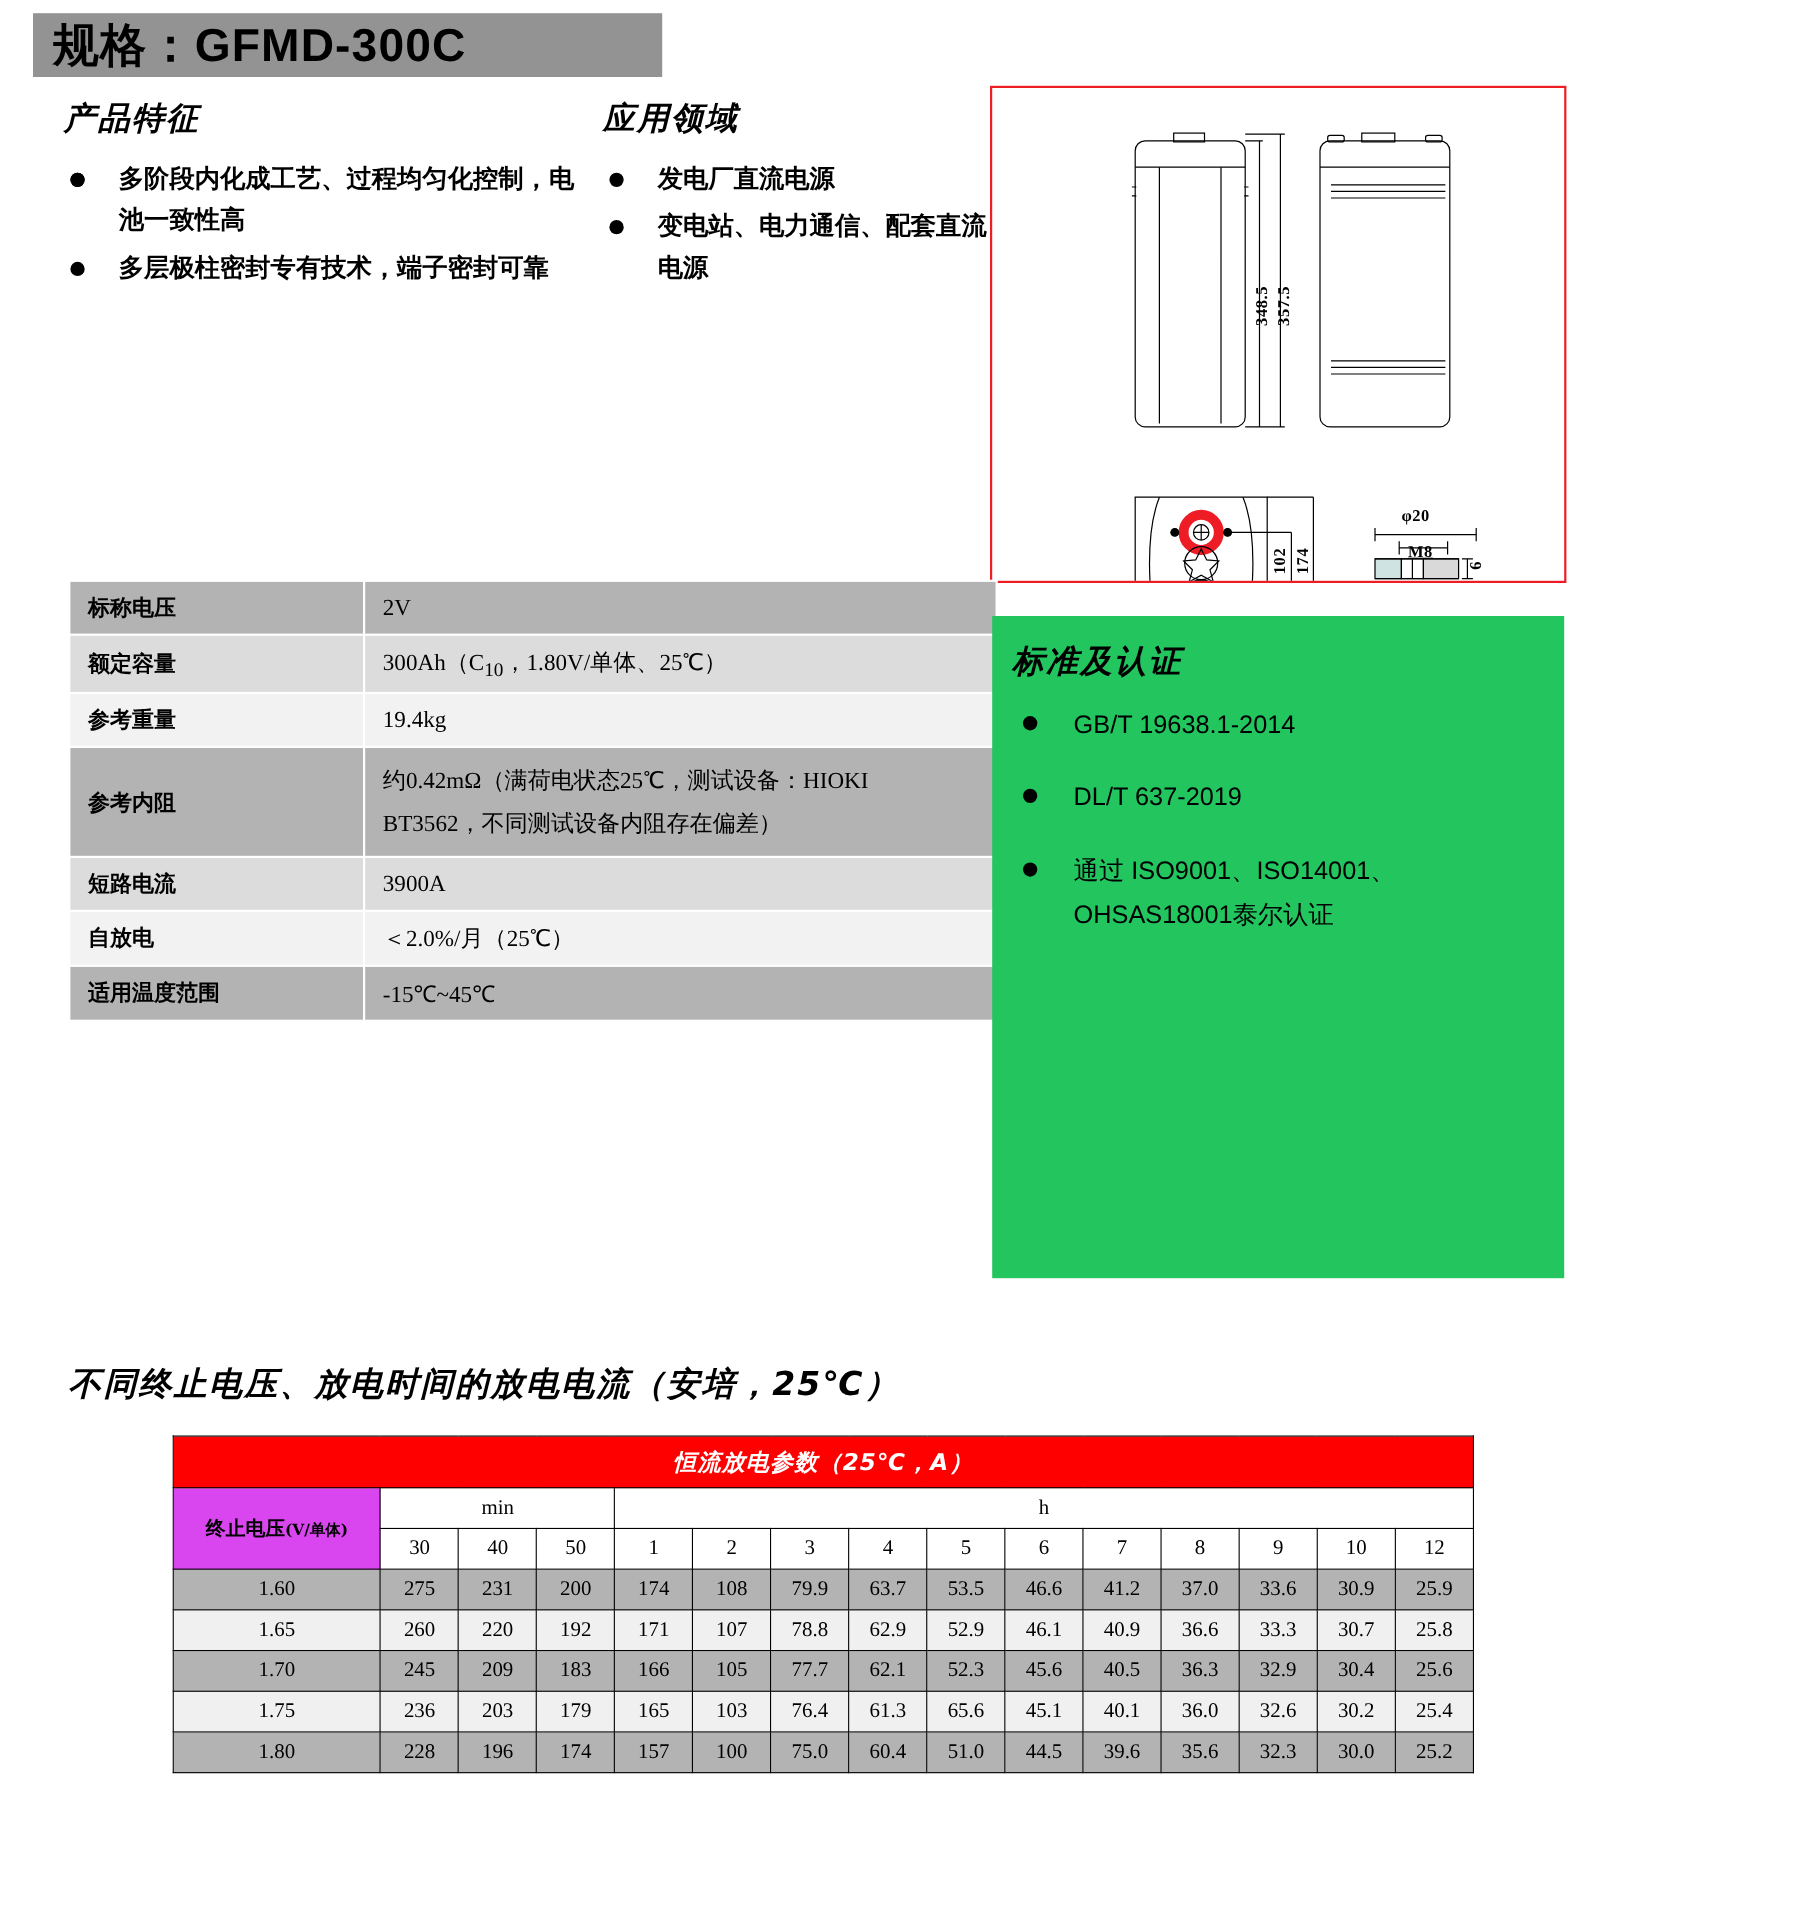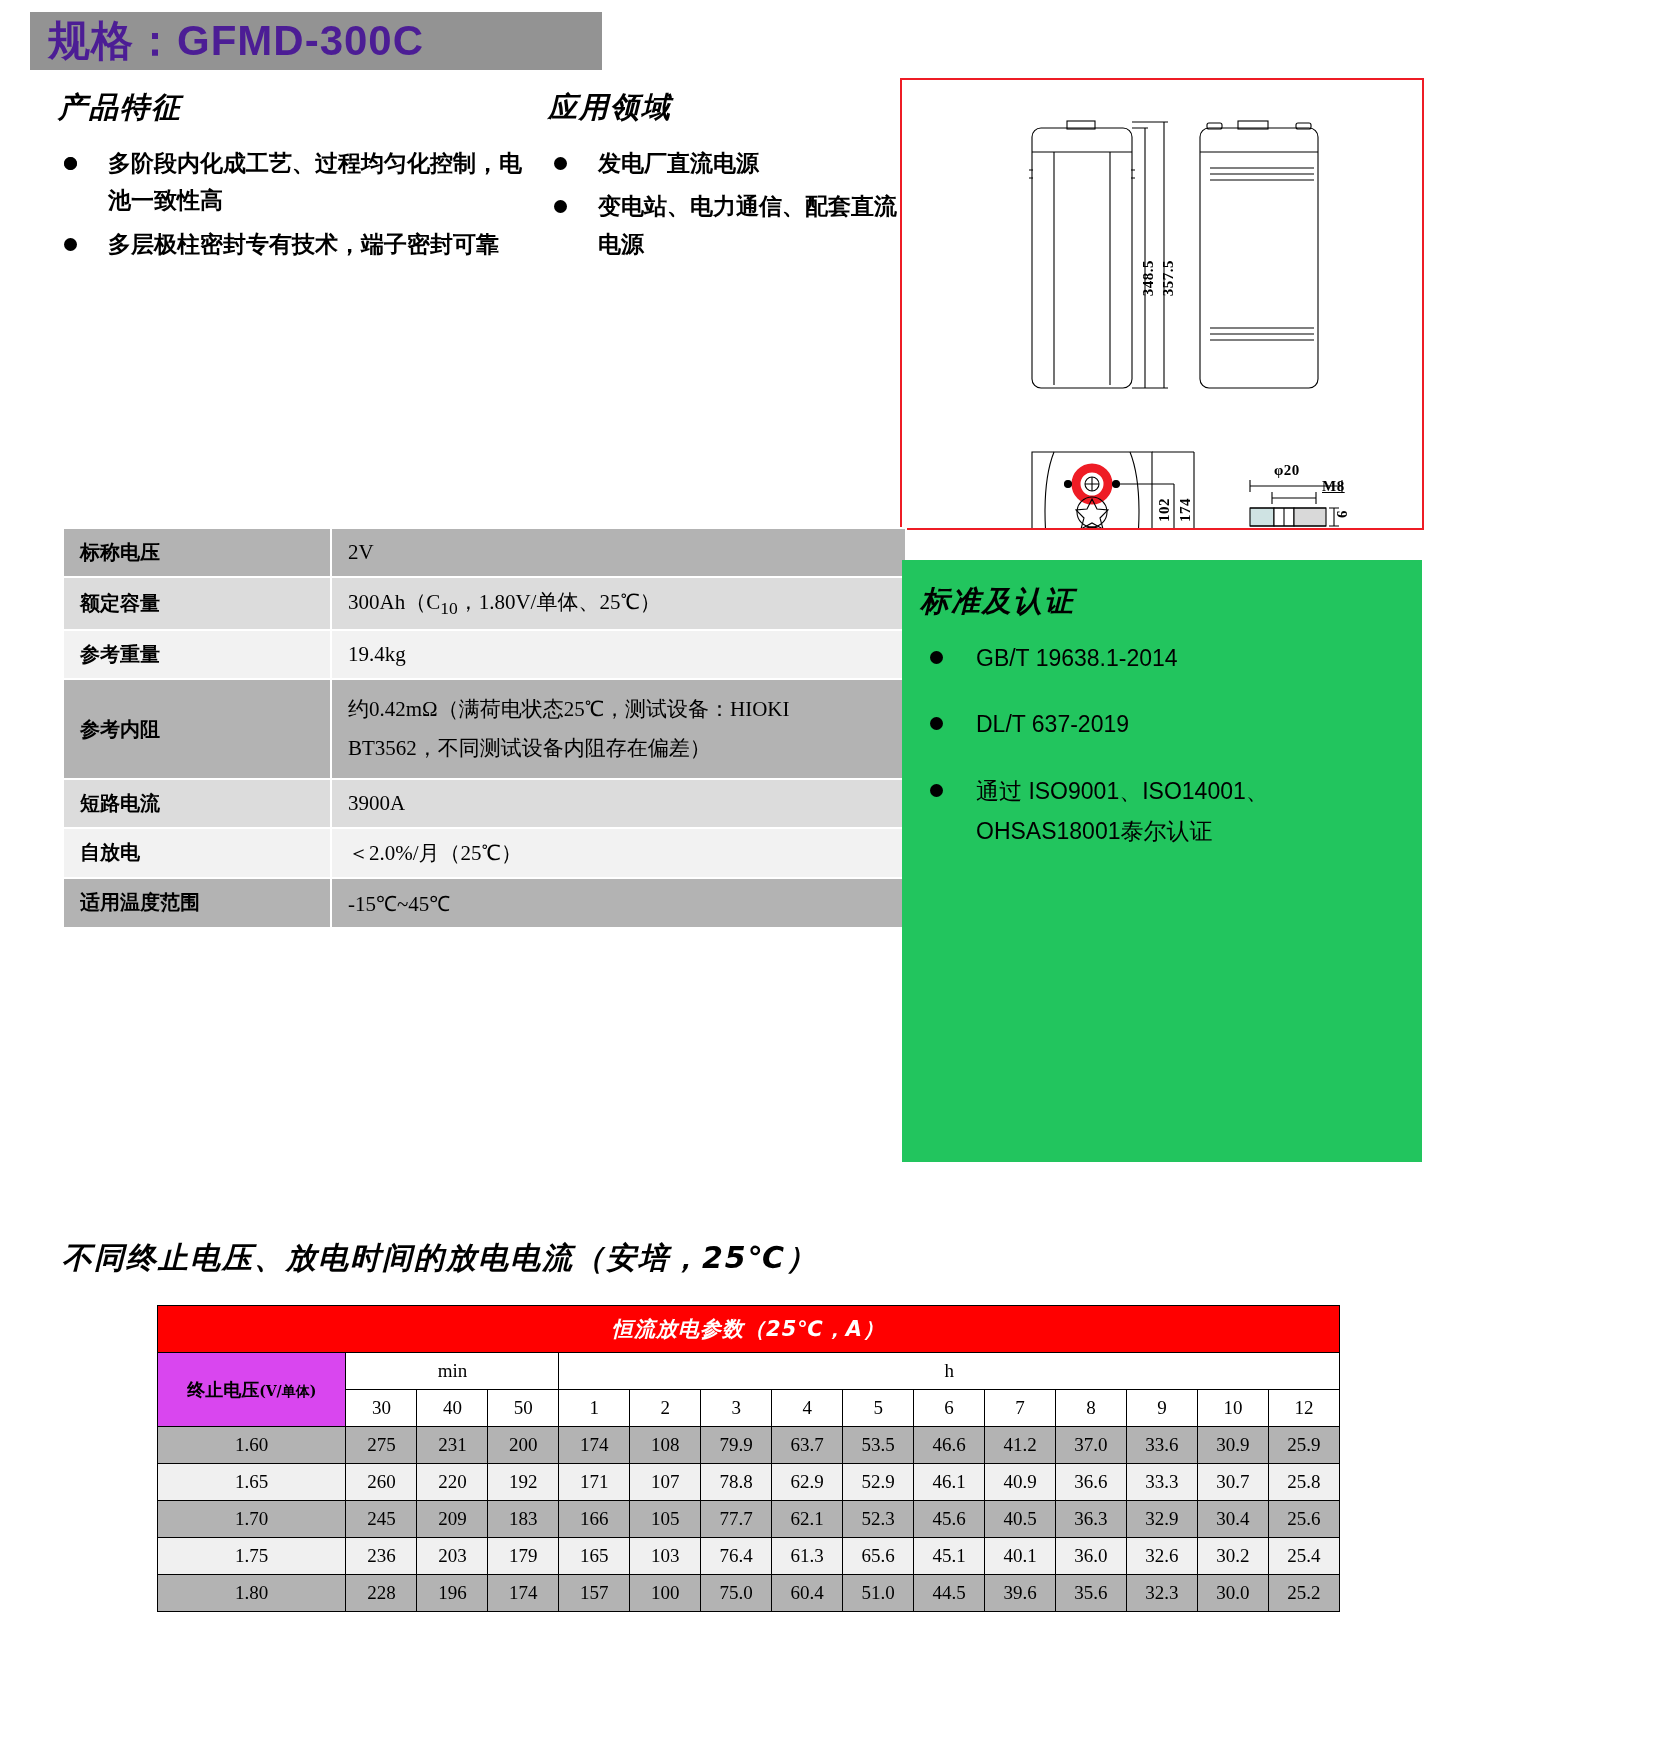--- a/index.html
+++ b/index.html
@@ -14,21 +14,21 @@
   .page { position: relative; width: 1654px; height: 1738px; }
 
   
   .title-banner {
     position: absolute; left: 30px; top: 12px;
     width: 572px; height: 58px;
     background: #939393;
     display: flex; align-items: center;
   }
   .title-text {
-    color: #4c1d95; font-size: 42px; font-weight: bold;
+    color: #000000; font-size: 42px; font-weight: bold;
     font-family: "Liberation Sans", sans-serif;
     letter-spacing: 1px; padding-left: 18px; white-space: nowrap;
   }
 
   
   .col-features { position: absolute; left: 58px; top: 88px; width: 470px; }
   .col-apps { position: absolute; left: 548px; top: 88px; width: 350px; }
   .sec-heading {
     font-family: "DejaVu Sans", sans-serif;
     font-size: 29px; font-weight: bold; font-style: italic;
@@ -202,21 +202,21 @@
         <path d="M348 428 H424 M348 446 H424"></path>
         <path d="M432 428 V446 M427 428 H437 M427 446 H437"></path>
       </g>
     </svg>
     <div class="dim-label vert" style="left:238px; top:180px;">348.5</div>
     <div class="dim-label vert" style="left:258px; top:180px;">357.5</div>
     <div class="dim-label vert" style="left:254px; top:418px;">102</div>
     <div class="dim-label vert" style="left:275px; top:418px;">174</div>
     <div class="dim-label" style="left:177px; top:505px;">141</div>
     <div class="dim-label" style="left:372px; top:382px;">φ20</div>
-    <div class="dim-label" style="left:378px; top:398px; text-decoration:underline;margin-left:42px;">M8</div>
+    <div class="dim-label" style="left:378px; top:414px; text-decoration:underline;">M8</div>
     <div class="dim-label vert" style="left:432px; top:430px;">6</div>
   </div>
 
   <div class="spec-wrap">
     <table class="spec">
       <tbody>
           <tr class="dark">
         <td class="k">标称电压</td>
         <td class="v">2V</td>
       </tr>

